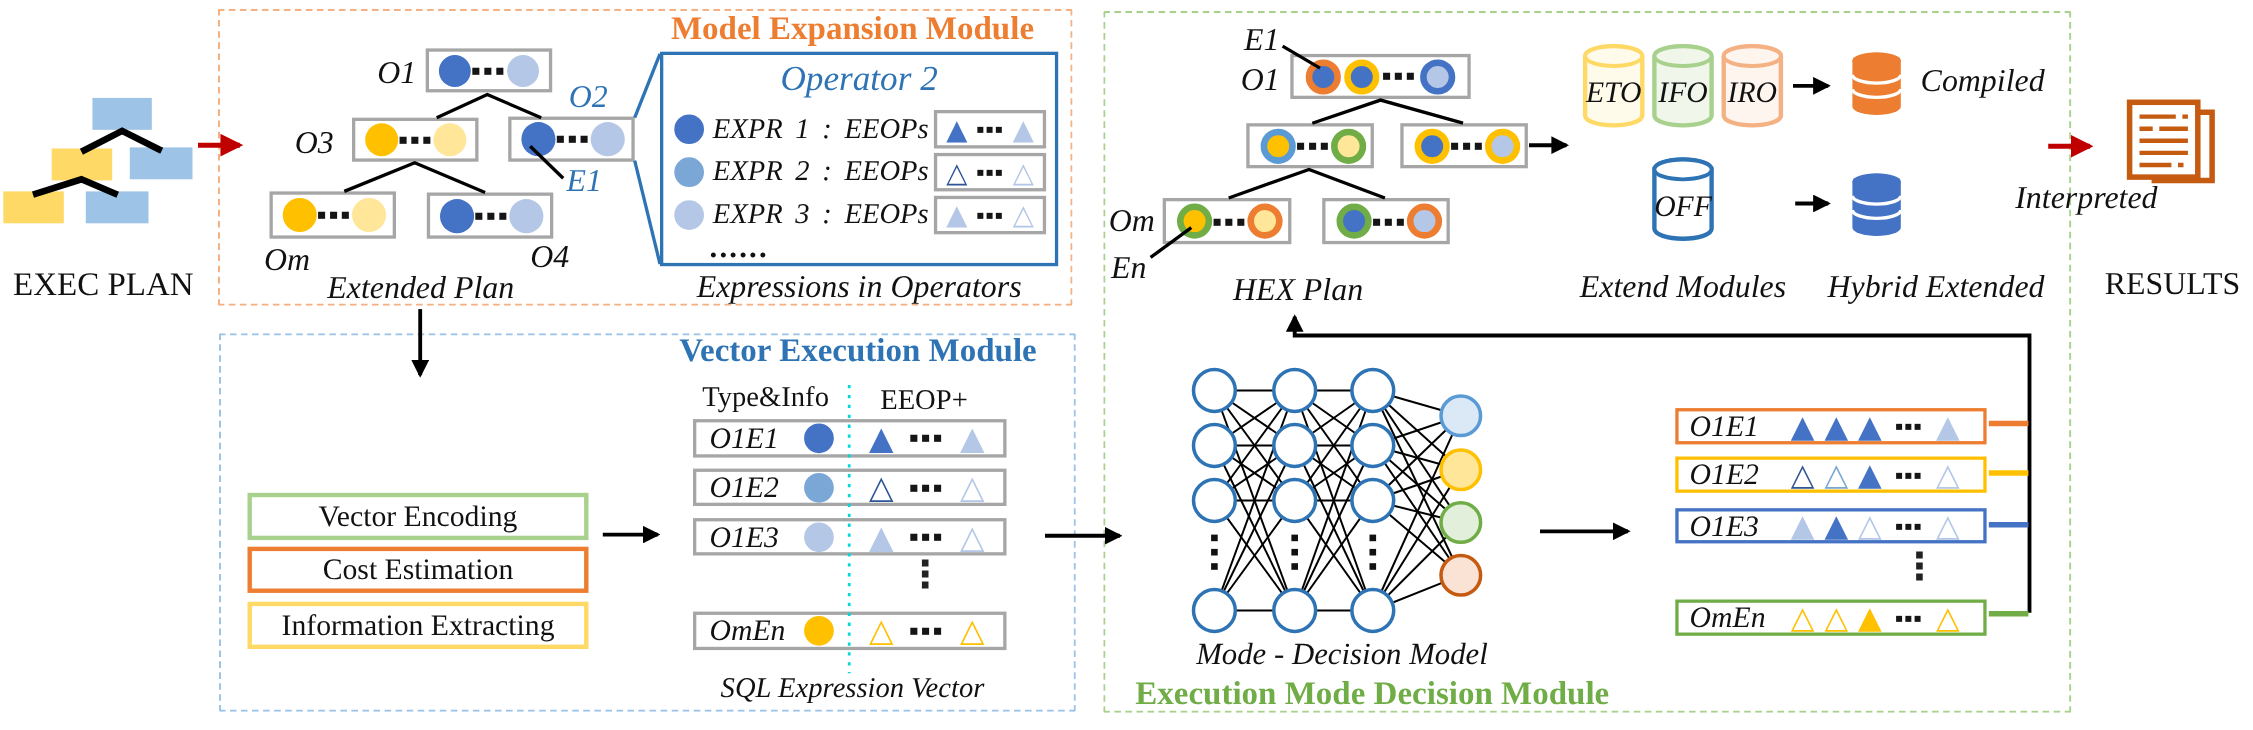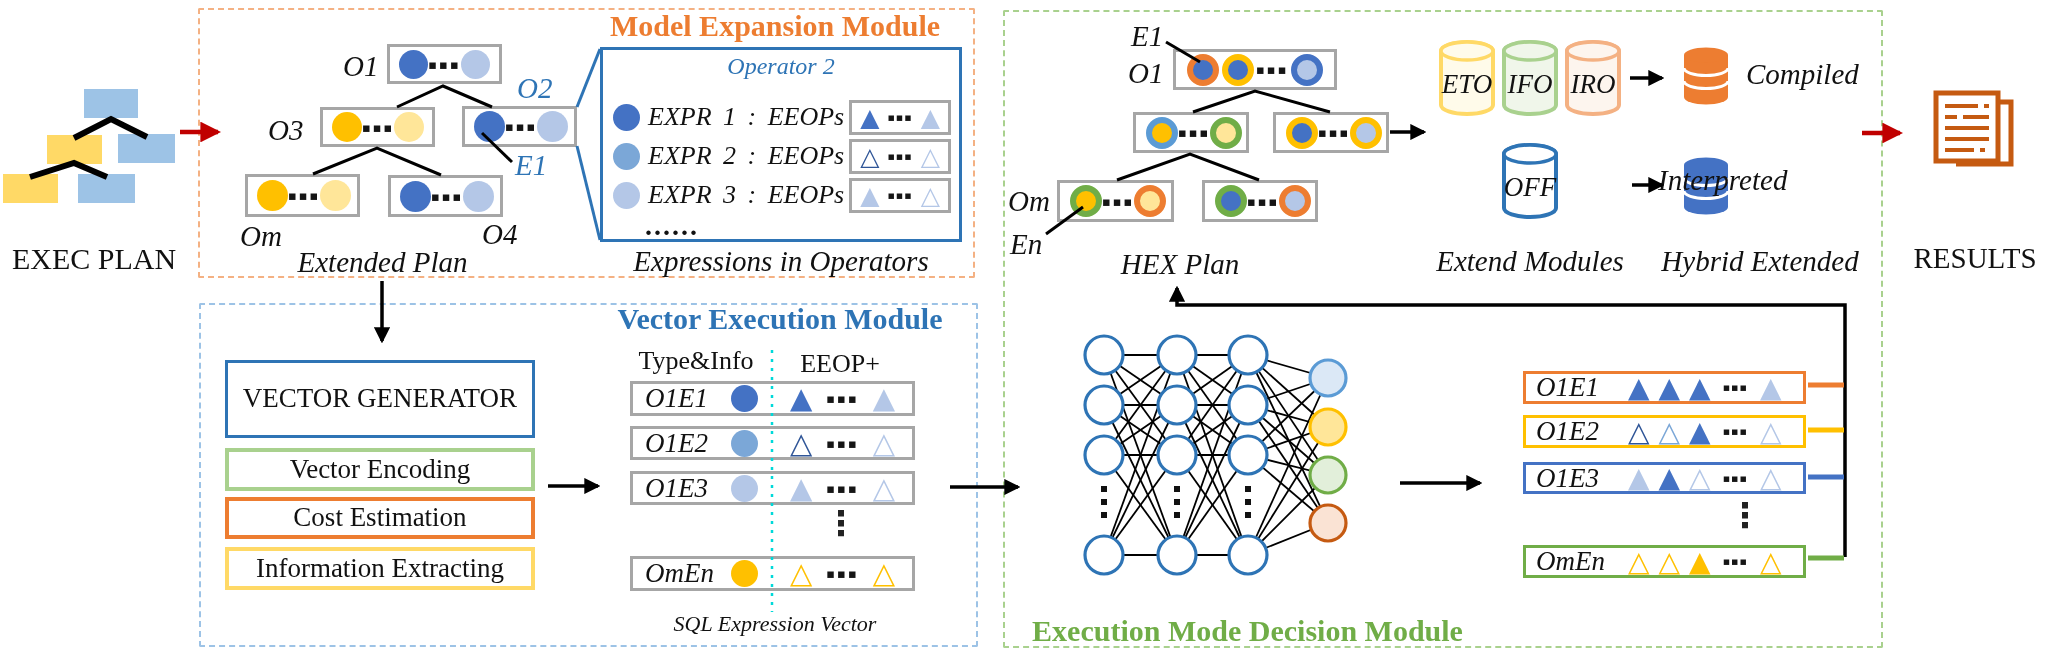--- a/index.html
+++ b/index.html
@@ -84,21 +84,21 @@
   </div>
   <div class="nodelbl" style="left:343px;top:50px">O1</div>
   <div class="nodelbl" style="left:268px;top:114px">O3</div>
   <div class="nodelbl" style="left:517px;top:72px;color:#2E74B5">O2</div>
   <div class="nodelbl" style="left:515px;top:149px;color:#2E74B5">E1</div>
   <div class="nodelbl" style="left:240px;top:220px">Om</div>
   <div class="nodelbl" style="left:482px;top:218px">O4</div>
   <div class="cap ctr" style="left:290px;top:246px;width:185px">Extended Plan</div>
 
   <div class="abs" style="left:600px;top:47px;width:362px;height:195px;border:3px solid #2E74B5;background:#fff;box-sizing:border-box">
-    <div class="abs ctr it" style="left:0;top:3px;width:100%;font-size:24px;color:#2E74B5">Operator 2</div>
+    <div class="abs ctr it" style="left:0;top:3px;width:100%;font-size:32px;color:#2E74B5">Operator 2</div>
     <div class="erow" style="top:52px">
       <span class="c" style="width:27px;height:27px;background:#4472C4"></span>
       <span class="it" style="font-size:26px;padding-left:8px;word-spacing:5px">EXPR 1 : EEOPs</span>
       <span class="minibox">
         <span class="t" style="font-size:25px;color:#4472C4">▲</span>
         <span class="hd sm">▪▪▪</span>
         <span class="t" style="font-size:25px;color:#B4C7E7">▲</span>
       </span>
     </div>
     <div class="erow" style="top:91px">
@@ -116,21 +116,20 @@
       <span class="minibox">
         <span class="t" style="font-size:25px;color:#B4C7E7">▲</span>
         <span class="hd sm">▪▪▪</span>
         <span class="t" style="font-size:25px;color:#B4C7E7">△</span>
       </span>
     </div>
     <div class="abs" style="left:42px;top:160px;font-size:28px;font-weight:bold;letter-spacing:2px">......</div>
   </div>
   <div class="cap ctr" style="left:600px;top:245px;width:362px">Expressions in Operators</div>
 
-  <div class="vgbox" style="top:360px;height:78px;border:3px solid #2E74B5">VECTOR GENERATOR</div>
   <div class="vgbox" style="top:448px;height:43px;border:4px solid #A9D18E">Vector Encoding</div>
   <div class="vgbox" style="top:547px;height:43px;border:4px solid #FFD966">Information Extracting</div>
   <div class="vgbox" style="top:497px;height:42px;border:4px solid #ED7D31">Cost Estimation</div>
 
   <div class="abs" style="left:630px;top:346px;width:132px;font-size:26px;text-align:center">Type&amp;Info</div>
   <div class="abs" style="left:790px;top:349px;width:100px;font-size:26px;text-align:center">EEOP+</div>
 
   <div class="vrow" style="top:381px;height:35px">
     <span class="lbl">O1E1</span>
     <span class="c" style="width:27px;height:27px;background:#4472C4"></span>
@@ -153,22 +152,23 @@
     <span class="t" style="font-size:29px;color:#B4C7E7">△</span>
   </div>
   <div class="vdots" style="left:824px;top:506px">⋮</div>
   <div class="vrow" style="top:556px;height:35px">
     <span class="lbl">OmEn</span>
     <span class="c" style="width:27px;height:27px;background:#FFC000"></span>
     <span class="t" style="font-size:29px;color:#FFC000;margin-left:32px">△</span>
     <span class="hd" style="margin:0 14px">▪▪▪</span>
     <span class="t" style="font-size:29px;color:#FFC000">△</span>
   </div>
-  <div class="cap ctr" style="left:620px;top:611px;width:310px;font-size:22px">SQL Expression Vector</div>
-
+  <div class="cap ctr" style="left:620px;top:611px;width:310px;font-size:26px">SQL Expression Vector</div>
+
+  <div class="cap ctr" style="left:1080px;top:580px;width:280px;font-size:28px">Mode - Decision Model</div>
 
   <div class="opbox" style="left:1173px;top:49px;width:164px;height:41px;padding:0 11px">
     <span class="ring" style="width:32px;height:32px;border:6px solid #ED7D31;background:#4472C4"></span>
     <span class="ring" style="width:32px;height:32px;border:6px solid #FFC000;background:#4472C4"></span>
     <span class="hd">▪▪▪</span>
     <span class="ring" style="width:32px;height:32px;border:6px solid #4472C4;background:#B4C7E7"></span>
   </div>
   <div class="opbox" style="left:1133px;top:112px;width:116px;height:41px;padding:0 10px">
     <span class="ring" style="width:32px;height:32px;border:6px solid #5B9BD5;background:#FFC000"></span>
     <span class="hd">▪▪▪</span>
@@ -235,21 +235,21 @@
   </div>
   <div class="nodelbl" style="left:1746px;top:58px">Compiled</div>
   <div class="abs" style="left:1682px;top:157px">
     <svg width="48" height="58" viewBox="0 0 48 58">
       <path d="M2,8 V50 a22,7.5 0 0 0 44,0 V8" fill="#4472C4"></path>
       <ellipse cx="24" cy="8" rx="22" ry="7.5" fill="#4472C4"></ellipse>
       <path d="M2,21 a22,7.5 0 0 0 44,0" stroke="#fff" stroke-width="3" fill="none"></path>
       <path d="M2,34 a22,7.5 0 0 0 44,0" stroke="#fff" stroke-width="3" fill="none"></path>
     </svg>
   </div>
-  <div class="nodelbl" style="left:1658px;top:164px">Interpreted</div>
+  <div class="nodelbl" style="left:1832px;top:164px">Interpreted</div>
   <div class="cap ctr" style="left:1655px;top:245px;width:210px">Hybrid Extended</div>
 
   <div class="arow" style="top:371px;height:33px;border:3px solid #ED7D31">
     <span class="lbl">O1E1</span>
     <span class="t" style="font-size:28px;color:#4472C4">▲</span>
     <span class="t" style="font-size:28px;color:#4472C4;margin-left:9px">▲</span>
     <span class="t" style="font-size:28px;color:#4472C4;margin-left:9px">▲</span>
     <span class="hd sm" style="margin:0 12px">▪▪▪</span>
     <span class="t" style="font-size:28px;color:#B4C7E7">▲</span>
   </div>

